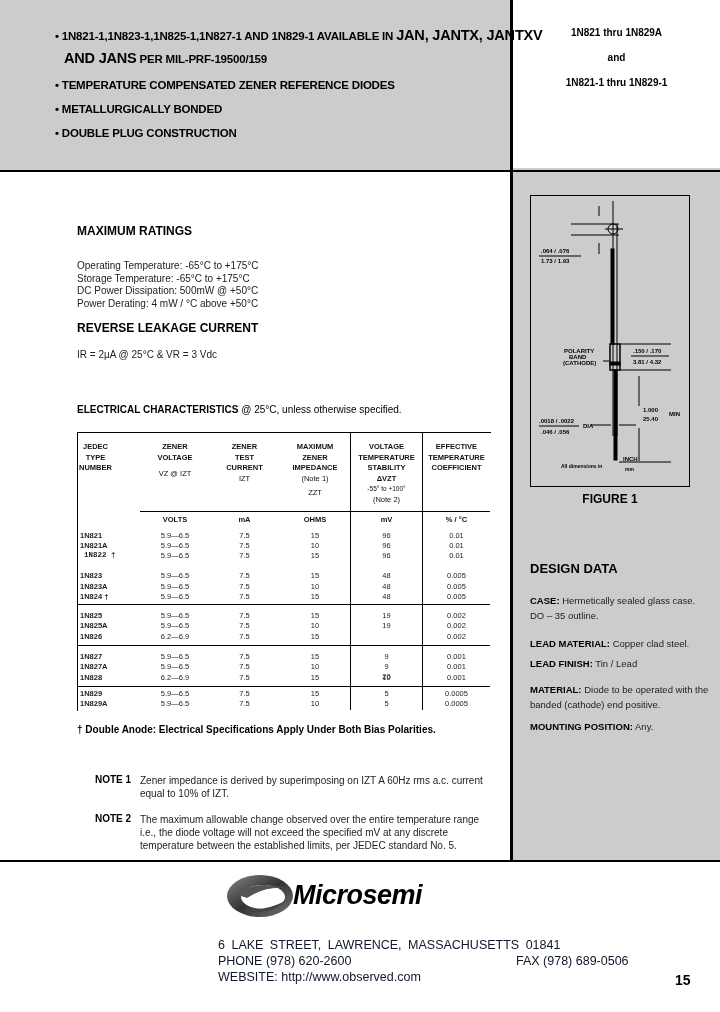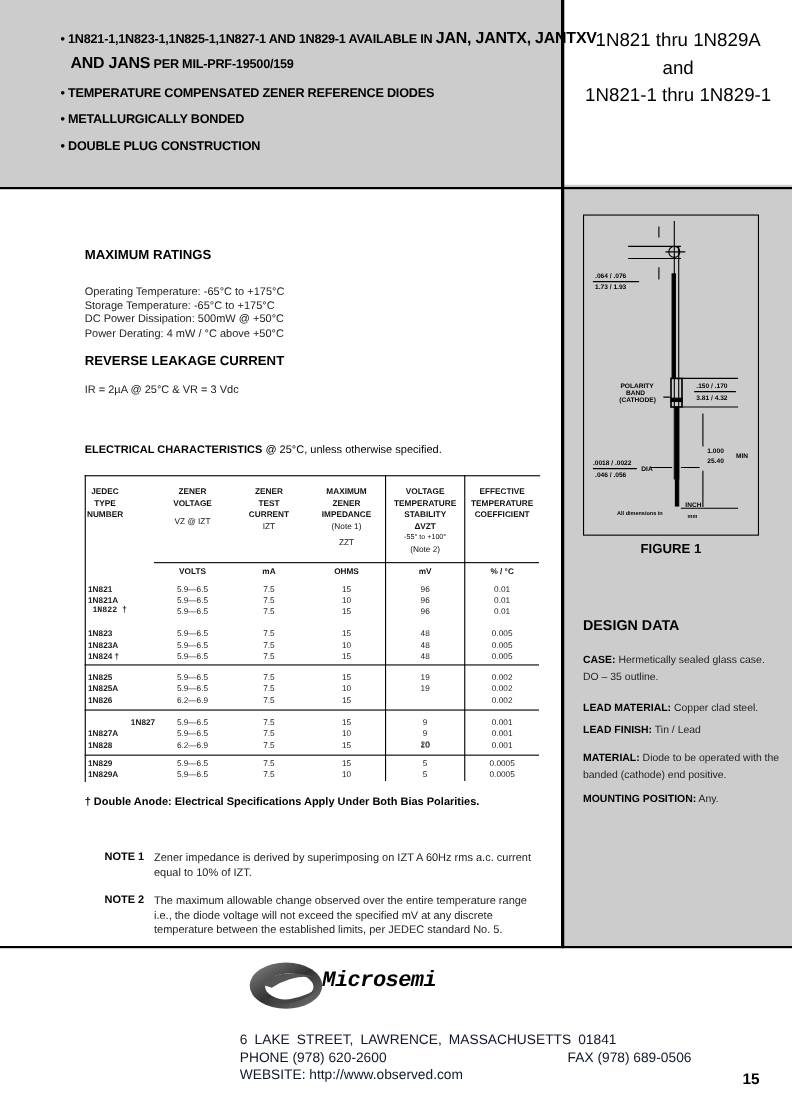--- a/index.html
+++ b/index.html
@@ -8,21 +8,21 @@
   .gray { background:#cccccc; }
   #hdr-left { left:0; top:0; width:511px; height:170px; }
   #hdr-right { left:513px; top:0; width:207px; height:168px; background:#fff; }
   #right-col { left:513px; top:168px; width:207px; height:692px; }
   #vline { left:510px; top:0; width:3px; height:862px; background:#000; }
   #hline1 { left:0; top:170px; width:720px; height:2px; background:#000; }
   #hline2 { left:0; top:860px; width:720px; height:2px; background:#000; }
 
   .bullet { font-size:11.5px; font-weight:bold; letter-spacing:-0.2px; position:absolute; left:55px; }
   .bullet .big { font-size:14.5px; }
-  .title-r { position:absolute; width:207px; text-align:center; font-weight:normal; font-size:17px; left:513px; }
+  .title-r { position:absolute; width:207px; text-align:center; font-weight:bold; font-size:10px; left:513px; }
 
   .sec-h { position:absolute; left:77px; font-weight:bold; font-size:12px; }
   .small { position:absolute; left:77px; font-size:10px; line-height:12.5px; color:#222; }
   .ec-wrap { position:absolute; left:77px; top:432px; width:413px; height:278px; border-left:1px solid #000; border-top:1px solid #000; }
   .col { position:absolute; text-align:center; font-size:7.5px; font-weight:bold; line-height:10.5px; color:#111; }
   .cell { position:absolute; font-size:7.5px; color:#222; }
   .cell.b { font-weight:bold; }
   .vsep { position:absolute; width:1px; background:#000; }
   .hsep { position:absolute; height:1px; background:#000; }
 
@@ -165,21 +165,21 @@
     <div class="cell" style="left: 212px; top: 621px; width: 65px; text-align: center;">7.5</div>
     <div class="cell" style="left: 280px; top: 621px; width: 70px; text-align: center;">10</div>
     <div class="cell" style="left: 351px; top: 621px; width: 71px; text-align: center;">19</div>
     <div class="cell" style="left: 423px; top: 621px; width: 67px; text-align: center;">0.002</div>
     <div class="cell b" style="left: 80px; top: 632px; width: 60px; text-align: left;">1N826</div>
     <div class="cell" style="left: 140px; top: 632px; width: 70px; text-align: center;">6.2—6.9</div>
     <div class="cell" style="left: 212px; top: 632px; width: 65px; text-align: center;">7.5</div>
     <div class="cell" style="left: 280px; top: 632px; width: 70px; text-align: center;">15</div>
     <div class="cell" style="left: 351px; top: 632px; width: 71px; text-align: center; margin-top: 40px;">20</div>
     <div class="cell" style="left: 423px; top: 632px; width: 67px; text-align: center;">0.002</div>
-    <div class="cell b" style="left: 80px; top: 652px; width: 60px; text-align: center; margin-left: 20px;">1N827</div>
+    <div class="cell b" style="left: 80px; top: 652px; width: 60px; text-align: left;">1N827</div>
     <div class="cell" style="left: 140px; top: 652px; width: 70px; text-align: center;">5.9—6.5</div>
     <div class="cell" style="left: 212px; top: 652px; width: 65px; text-align: center;">7.5</div>
     <div class="cell" style="left: 280px; top: 652px; width: 70px; text-align: center;">15</div>
     <div class="cell" style="left: 351px; top: 652px; width: 71px; text-align: center;">9</div>
     <div class="cell" style="left: 423px; top: 652px; width: 67px; text-align: center;">0.001</div>
     <div class="cell b" style="left: 80px; top: 662px; width: 60px; text-align: left;">1N827A</div>
     <div class="cell" style="left: 140px; top: 662px; width: 70px; text-align: center;">5.9—6.5</div>
     <div class="cell" style="left: 212px; top: 662px; width: 65px; text-align: center;">7.5</div>
     <div class="cell" style="left: 280px; top: 662px; width: 70px; text-align: center;">10</div>
     <div class="cell" style="left: 351px; top: 662px; width: 71px; text-align: center;">9</div>
@@ -274,19 +274,19 @@
         <stop offset="0" stop-color="#888"></stop>
           <stop offset="0.5" stop-color="#333"></stop>
           <stop offset="1" stop-color="#777"></stop>
       </linearGradient>
     </defs>
     <ellipse cx="35" cy="24" rx="33" ry="21" fill="url(#lg)"></ellipse>
     <ellipse cx="38" cy="25" rx="22" ry="12" fill="#fff"></ellipse>
     <path d="M10 22 Q30 8 60 16 Q40 14 22 26 Z" fill="#555"></path>
     <path d="M20 36 Q40 40 62 28 Q48 42 26 40 Z" fill="#444"></path>
   </svg>
-  <span class="abs" style="left:68px; top:8px; font-size:20px; font-weight:bold; font-style:italic; letter-spacing:-0.5px;font-family:Liberation Mono, monospace;">Microsemi</span>
+  <span class="abs" style="left:68px; top:8px; font-size:27px; font-weight:bold; font-style:italic; letter-spacing:-0.5px;">Microsemi</span>
 </div>
 <div class="addr" style="top:938px; word-spacing:3px;">6  LAKE  STREET,  LAWRENCE,  MASSACHUSETTS  01841</div>
 <div class="addr" style="top:954px;">PHONE (978) 620-2600</div>
 <div class="addr" style="top:954px; left:516px;">FAX (978) 689-0506</div>
 <div class="addr" style="top:970px;">WEBSITE:  http://www.observed.com</div>
 <div class="abs" style="left:675px; top:972px; font-weight:bold; font-size:14px;">15</div>
 
 </body></html>

